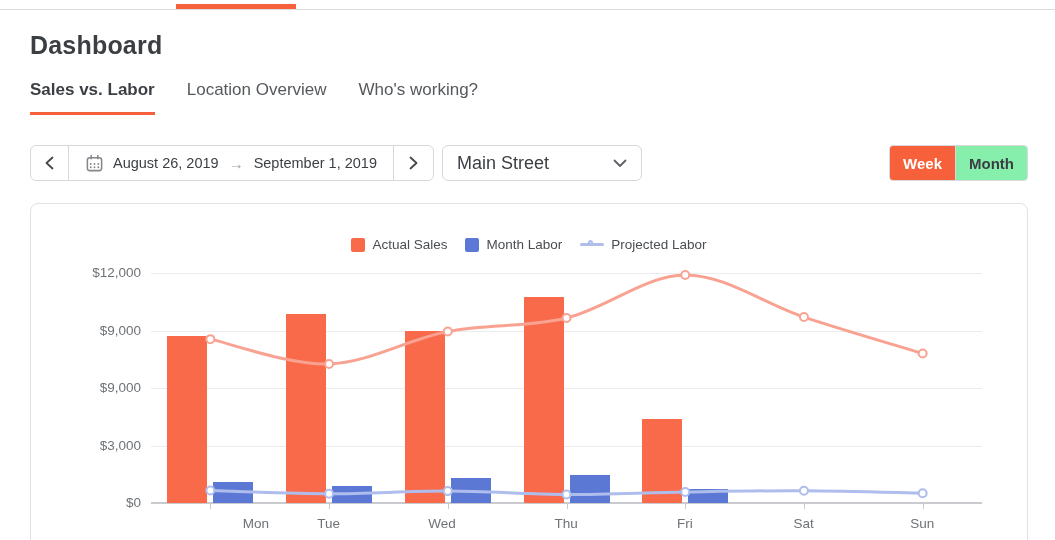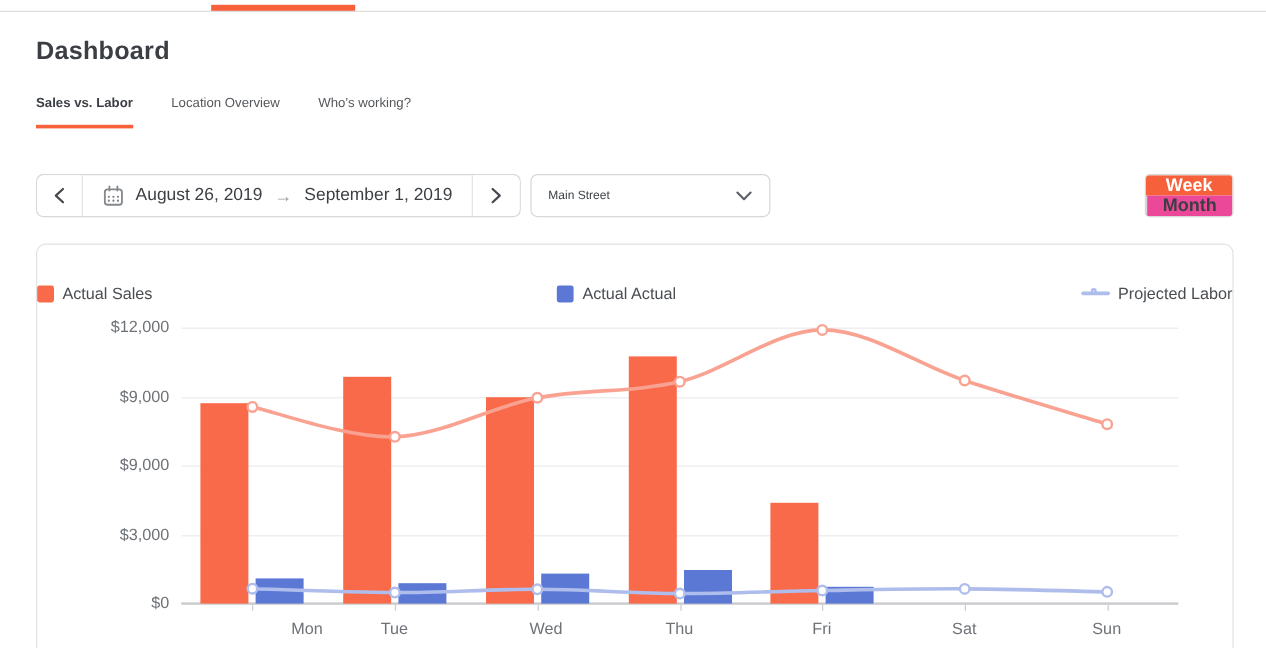--- a/index.html
+++ b/index.html
@@ -3,48 +3,48 @@
 <meta charset="utf-8">
 <style>
   * { margin:0; padding:0; box-sizing:border-box; }
   html,body { width:1055px; height:540px; overflow:hidden; background:#fff;
     font-family:"Liberation Sans", sans-serif; color:#3d4145; position:relative; }
 
   
   .topbar-line { position:absolute; top:9px; left:0; width:1055px; height:1px; background:#dcdcde; }
   .topnav-indicator { position:absolute; top:4px; left:176px; width:120px; height:5px; background:#f6613c; }
 
-  .page-title { position:absolute; left:30px; top:31px; font-size:21px; font-weight:700; color:#3b3f44; letter-spacing:.2px; }
-
-  
-  .tabs { position:absolute; left:30px; top:80px; display:flex; gap:32px; font-size:11px; }
+  .page-title { position:absolute; left:30px; top:31px; font-size:25px; font-weight:700; color:#3b3f44; letter-spacing:.2px; }
+
+  
+  .tabs { position:absolute; left:30px; top:80px; display:flex; gap:32px; font-size:17px; }
   .tab { color:#55585c; padding-bottom:12px; cursor:pointer; white-space:nowrap; }
   .tab.active { color:#3b3f44; font-weight:700; border-bottom:3px solid #f6613c; }
 
   
   .controls { position:absolute; left:30px; top:145px; width:998px; height:36px; display:flex; align-items:stretch;justify-content:flex-end; }
   .date-group { display:flex; border:1px solid #d7d7d9; border-radius:6px; background:#fff; height:36px; }
   .icon-btn { width:38px; display:flex; align-items:center; justify-content:center; cursor:pointer; background:#fff; border:none; }
   .icon-btn:first-child { border-right:1px solid #d7d7d9; border-radius:6px 0 0 6px; }
   .icon-btn:last-child { border-left:1px solid #d7d7d9; border-radius:0 6px 6px 0; width:40px; }
   .date-display { display:flex; align-items:center; gap:9px; padding:0 16px; font-size:14.5px; font-weight:500; color:#3b3f44; }
   .date-arrow { color:#9aa0a5; font-size:15px; padding:0 1px; }
   .select-box { margin-left:8px; width:200px; border:1px solid #d7d7d9; border-radius:6px; background:#fff;
-    display:flex; align-items:center; justify-content:space-between; padding:0 14px; font-size:10px; font-weight:500; color:#3b3f44; cursor:pointer;gap:48px; }
-  .seg-toggle { margin-left:auto; display:flex; border:1px solid #d8d8da; border-radius:4px; overflow:hidden; height:36px;flex-direction:column; }
+    display:flex; align-items:center; justify-content:space-between; padding:0 14px; font-size:18px; font-weight:500; color:#3b3f44; cursor:pointer;gap:48px; }
+  .seg-toggle { margin-left:auto; display:flex; border:1px solid #d8d8da; border-radius:4px; overflow:hidden; height:36px; }
   .seg-btn { min-width:56px; padding:0 13px; border:none; font-family:inherit; font-size:15px; font-weight:700; color:#3b3f44;
-    background:#ec4899; cursor:pointer; }
+    background:#86efac; cursor:pointer; }
   .seg-btn + .seg-btn { border-left:1px solid #d8d8da; }
   .seg-btn.active { background:#f6613c; color:#fff; }
 
   
   .card { position:absolute; left:30px; top:203px; width:998px; height:400px; background:#fff;
     border:1px solid #e2e2e4; border-radius:8px; }
 
-  .legend { position:absolute; left:0; top:33px; width:100%; display:flex; justify-content:space-between; align-items:center; gap:18px;
+  .legend { position:absolute; left:0; top:33px; width:100%; display:flex; justify-content:center; align-items:center; gap:18px;
     font-size:13.5px; color:#4a4e52; }
   .legend-item { display:flex; align-items:center; gap:7px; cursor:pointer; white-space:nowrap; }
   .legend-swatch { width:14px; height:14px; border-radius:2px; display:inline-block; }
   .legend-line { position:relative; width:24px; height:3px; border-radius:2px; display:inline-block; }
   .legend-dot { position:absolute; left:8px; top:-3px; width:5px; height:5px; border-radius:50%; background:#fff; border:2px solid currentColor; }
   .legend-item.annotated { border:4px solid #e7391d; border-radius:999px; padding:3px 10px 3px 7px; margin:-10px -7px; }
 
   
   .plot { position:absolute; left:120px; top:69px; width:831px; height:230px; }
   .gridline { position:absolute; left:0; width:100%; height:1px; background:#ececee; }
@@ -117,21 +117,21 @@
 </div>
 
 <div class="card">
   <div class="legend" id="legend">
       <div class="legend-item">
         <span class="legend-swatch" style="background: rgb(249, 106, 75);"></span>
         <span>Actual Sales</span>
       </div>
       <div class="legend-item">
         <span class="legend-swatch" style="background: rgb(92, 120, 213);"></span>
-        <span>Actual Actual</span>
+        <span>Month Labor</span>
       </div>
       <div class="legend-item">
         <span class="legend-line" style="background: rgb(174, 189, 236); color: rgb(174, 189, 236);">
           <span class="legend-dot"></span>
         </span>
         <span>Projected Labor</span>
       </div>
     </div>
   <div class="plot" id="plot">
     <div id="ylabels">
@@ -177,21 +177,21 @@
         <circle cx="534.2142857142857" cy="219.075" r="4" fill="#fff" stroke="#aebdec" stroke-width="2"></circle>
         <circle cx="652.9285714285714" cy="217.73333333333332" r="4" fill="#fff" stroke="#aebdec" stroke-width="2"></circle>
         <circle cx="771.6428571428571" cy="220.225" r="4" fill="#fff" stroke="#aebdec" stroke-width="2"></circle>
       </svg>
     <div id="xaxis">
         <div class="x-tick" style="left: 59.3571px;"></div>
         <div class="x-label" style="left: 0px; text-align: right;">Mon</div>
         <div class="x-tick" style="left: 178.071px;"></div>
         <div class="x-label" style="left: 118.714px;">Tue</div>
         <div class="x-tick" style="left: 296.786px;"></div>
-        <div class="x-label" style="left: 245px; text-align: center;">Wed</div>
+        <div class="x-label" style="left: 232px; text-align: center;">Wed</div>
         <div class="x-tick" style="left: 415.5px;"></div>
         <div class="x-label" style="left: 356.143px;">Thu</div>
         <div class="x-tick" style="left: 534.214px;"></div>
         <div class="x-label" style="left: 474.857px;">Fri</div>
         <div class="x-tick" style="left: 652.929px;"></div>
         <div class="x-label" style="left: 593.571px;">Sat</div>
         <div class="x-tick" style="left: 771.643px;"></div>
         <div class="x-label" style="left: 712.286px;">Sun</div>
       </div>
   </div>

